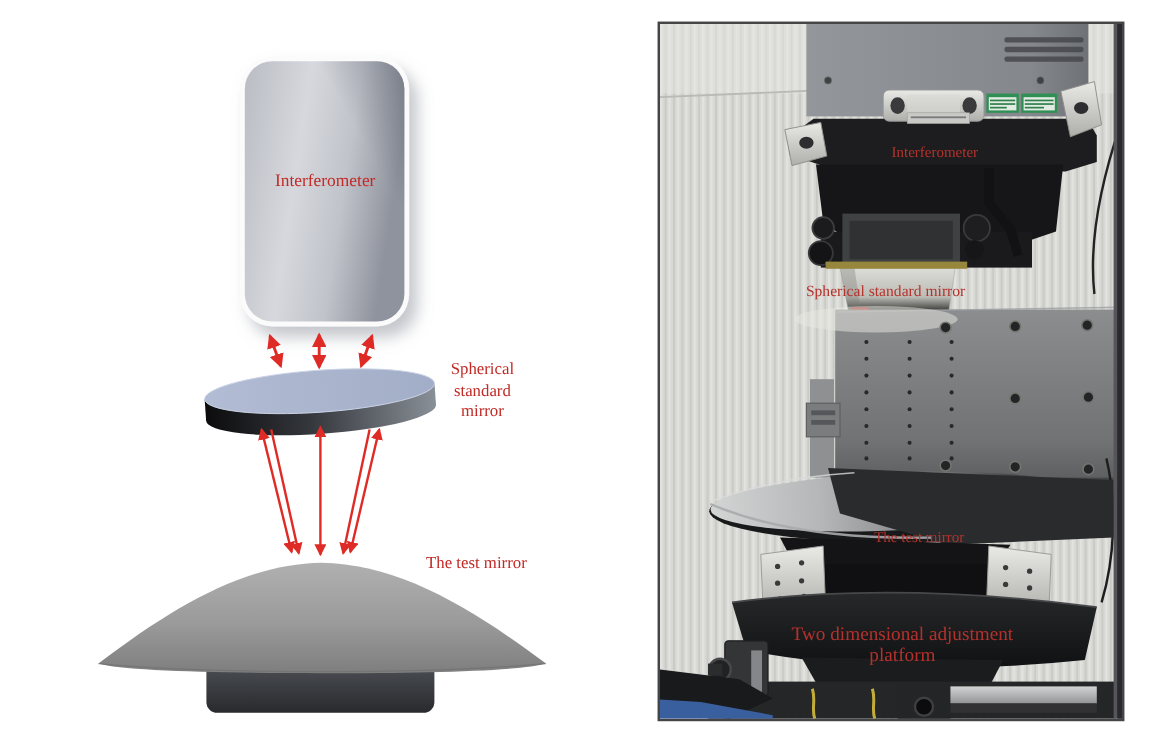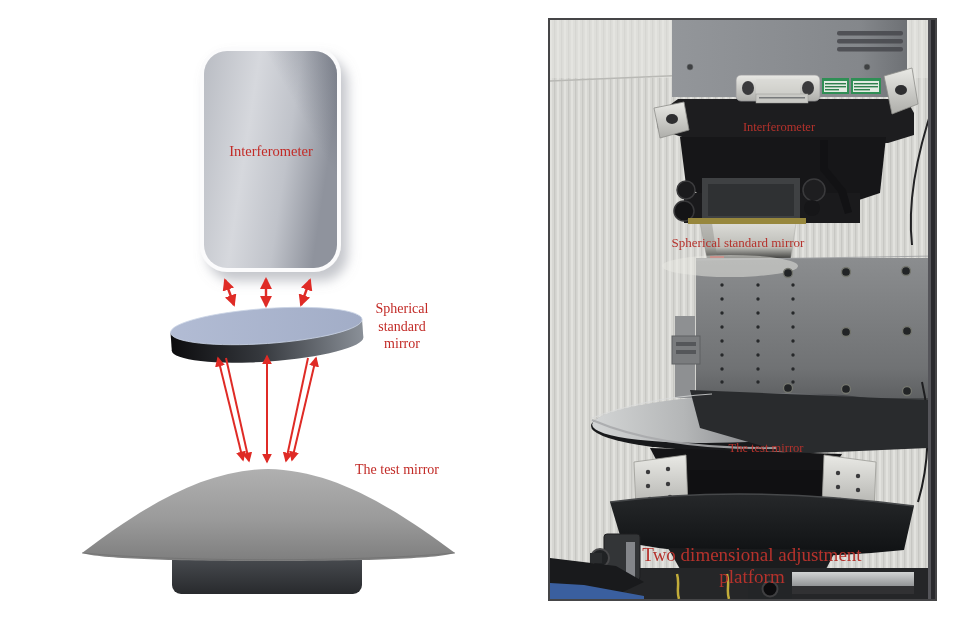--- a/index.html
+++ b/index.html
@@ -297,16 +297,16 @@
         <polygon points="0,563 34,565 94,576 94,579 0,579" fill="#3a5f9f"></polygon>
       </g>
 
       <rect x="378" y="0" width="7" height="579" fill="#55555a"></rect>
       <rect x="381" y="0" width="4" height="579" fill="#2a2a2e"></rect>
     </svg>
 
     <div class="plabel" style="left:183px;top:100px;width:92px;font-size:12.5px;">Interferometer</div>
     <div class="plabel" style="left:108px;top:216px;width:160px;font-size:13px;">Spherical standard mirror</div>
     <div class="plabel" style="left:168px;top:421px;width:96px;font-size:12.5px;">The test mirror</div>
-    <div class="plabel" style="left:83px;top:524px;width:238px;font-size:19px;">Two dimensional adjustment platform</div>
+    <div class="plabel" style="left:83px;top:500px;width:238px;font-size:16px;">Two dimensional adjustment platform</div>
   </div>
 
 </div>
 
 </body></html>

